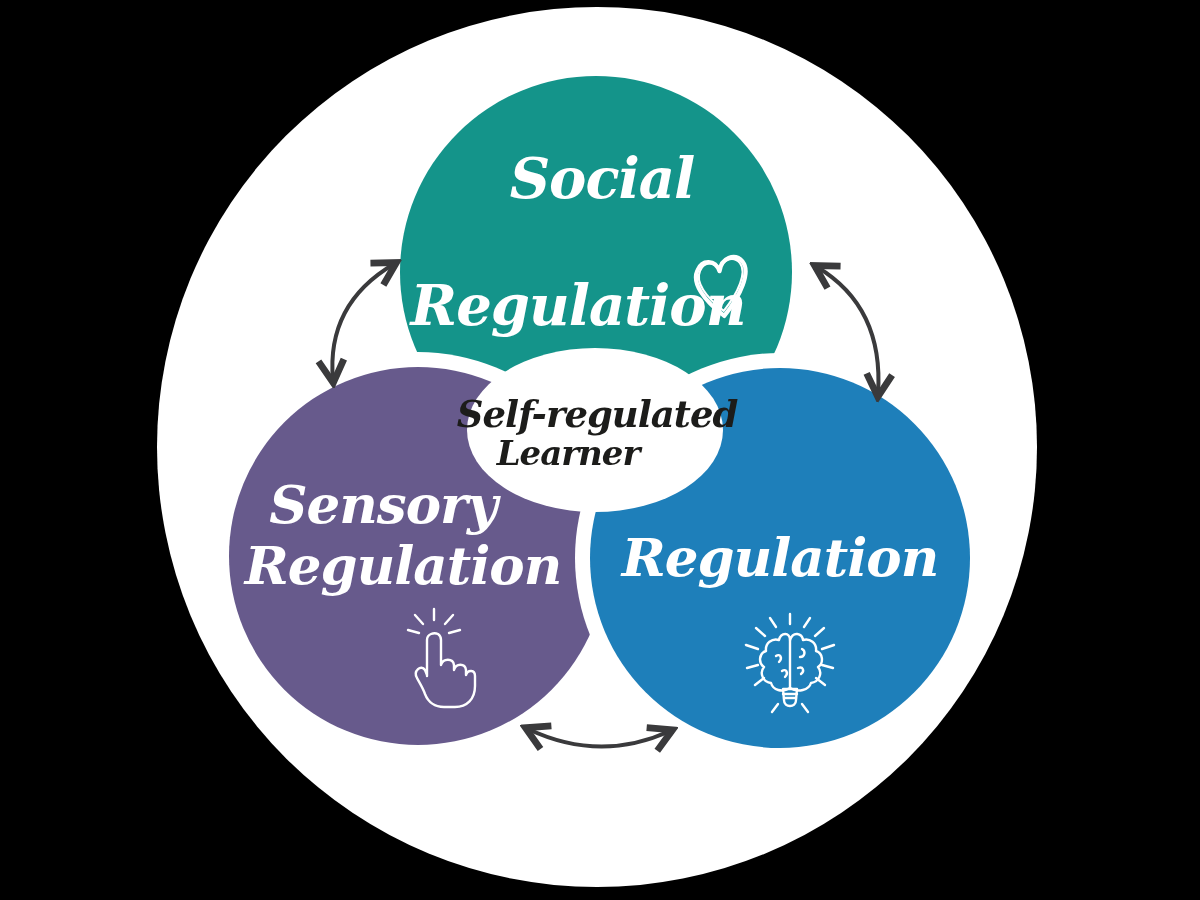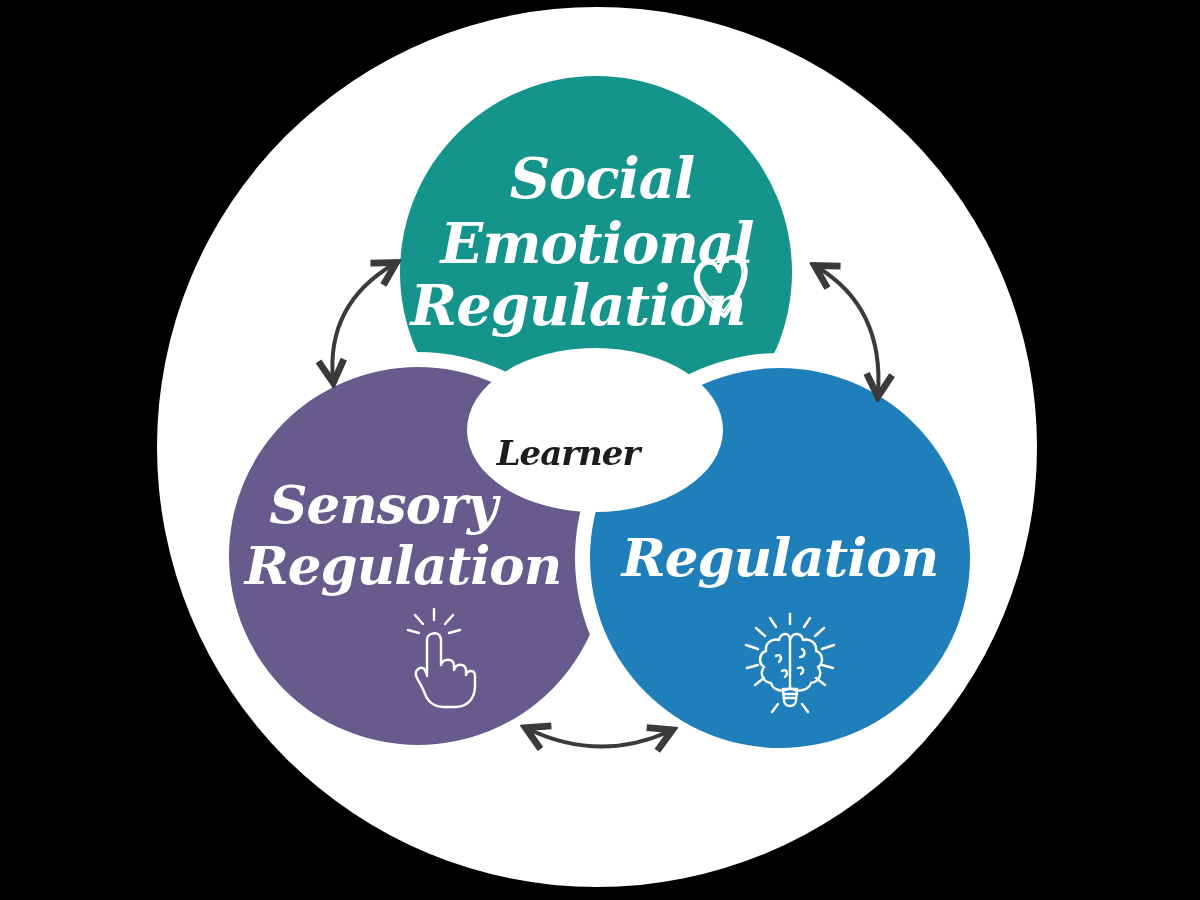--- a/index.html
+++ b/index.html
@@ -126,23 +126,23 @@
         <line x1="6" y1="33" x2="-6" y2="29"></line>
         <line x1="6" y1="49" x2="-5" y2="52"></line>
         <line x1="12" y1="62" x2="3" y2="69"></line>
         <line x1="50" y1="88" x2="56" y2="96"></line>
         <line x1="26" y1="88" x2="20" y2="96"></line>
       </g>
     </g>
   </svg>
 
   <div class="label circle-label big" style="left:602px; top:178px;">Social</div>
-  <div class="label circle-label big" style="left:597px; top:243px;">Emotional</div>
   <div class="label circle-label big" style="left:578px; top:305px;">Regulation</div>
 
   <div class="label circle-label mid" style="left:383px; top:504px;text-align:right;">Sensory</div>
   <div class="label circle-label mid" style="left:403px; top:565px;">Regulation</div>
 
   <div class="label circle-label mid" style="left:780px; top:557px;">Regulation</div>
 
+  <div class="label center-label c1" style="left:597px; top:414px;">Self-regulated</div>
   <div class="label center-label c2" style="left:568px; top:453px;">Learner</div>
 
 </div>
 
 </body></html>

